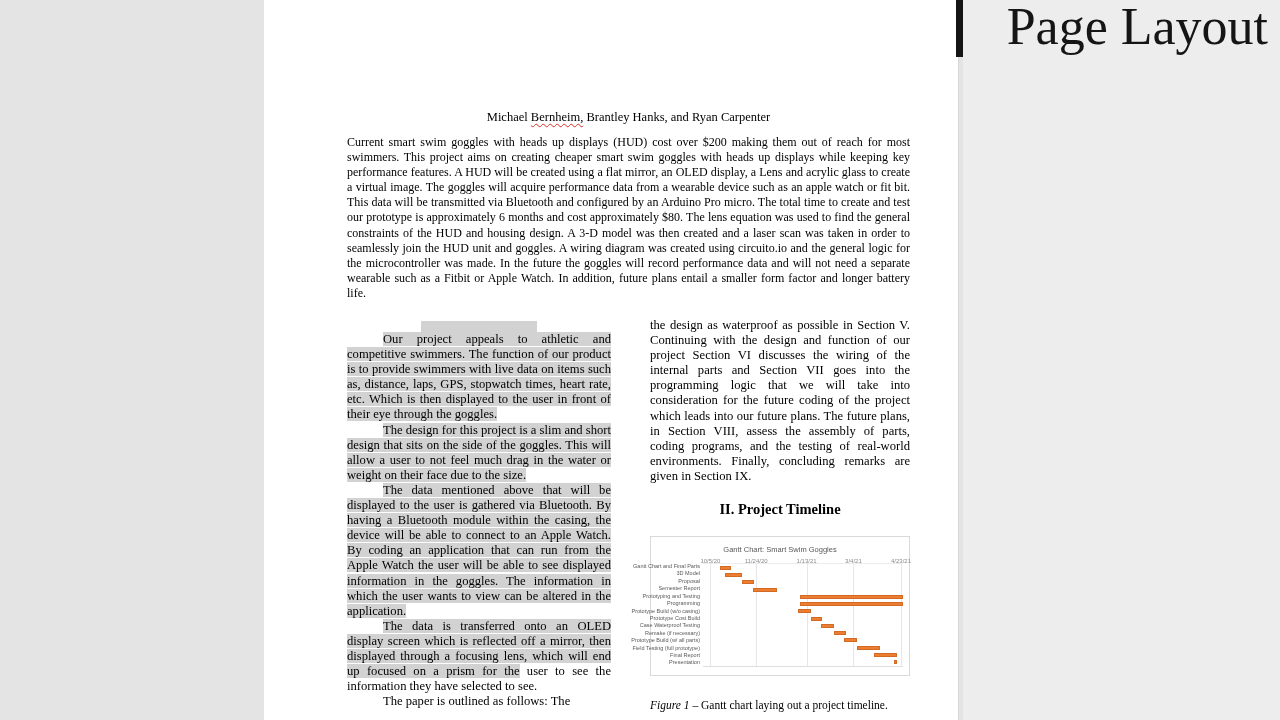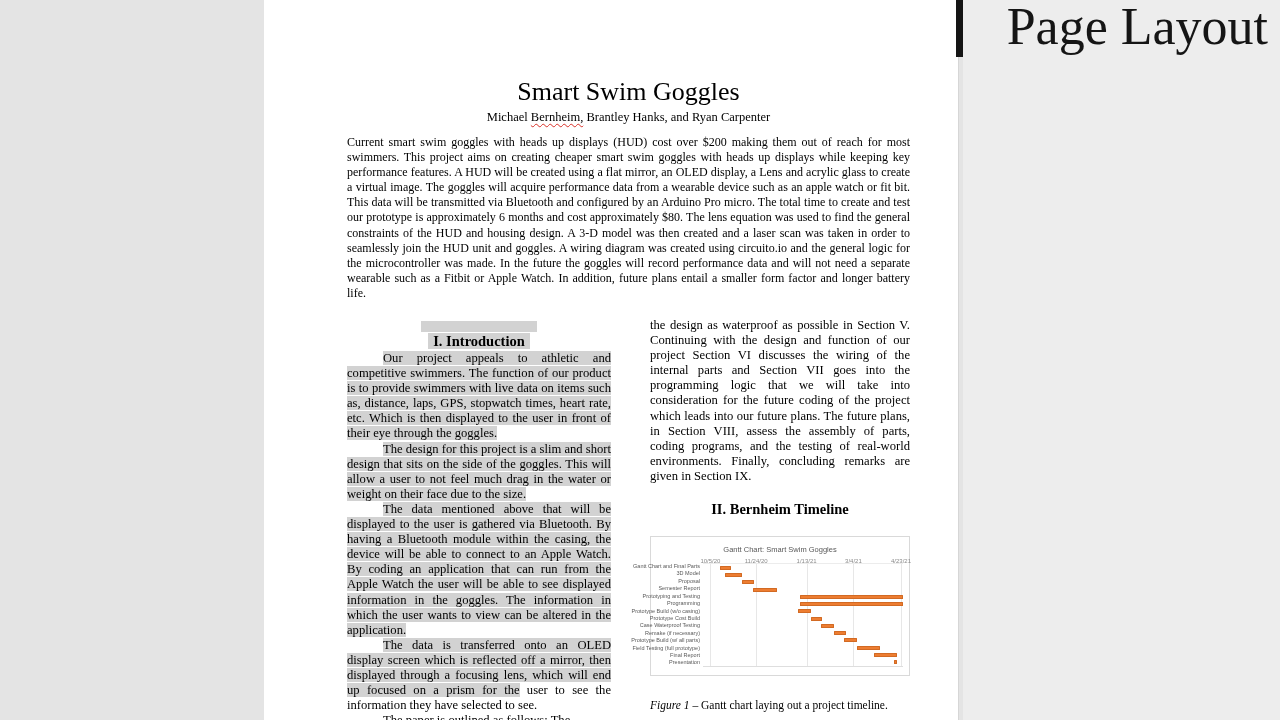--- a/index.html
+++ b/index.html
@@ -69,39 +69,37 @@
   .after-figure { margin-top:11px; }
 </style>
 </head>
 <body>
 
 <div class="right-panel"></div>
 <div class="video-caption">Page Layout</div>
 
 <div class="page">
 
-  <div class="doc-title">Smart Swim Goggles</div>
 
   <div class="authors"><span>Michael </span><span class="misspelled">Bernheim,</span><span> Brantley Hanks, and Ryan Carpenter</span></div>
 
   <div class="abstract">Current smart swim goggles with heads up displays (HUD) cost over $200 making them out of reach for most swimmers. This project aims on creating cheaper smart swim goggles with heads up displays while keeping key performance features. A HUD will be created using a flat mirror, an OLED display, a Lens and acrylic glass to create a virtual image. The goggles will acquire performance data from a wearable device such as an apple watch or fit bit. This data will be transmitted via Bluetooth and configured by an Arduino Pro micro. The total time to create and test our prototype is approximately 6 months and cost approximately $80. The lens equation was used to find the general constraints of the HUD and housing design. A 3-D model was then created and a laser scan was taken in order to seamlessly join the HUD unit and goggles. A wiring diagram was created using circuito.io and the general logic for the microcontroller was made. In the future the goggles will record performance data and will not need a separate wearable such as a Fitbit or Apple Watch. In addition, future plans entail a smaller form factor and longer battery life.</div>
 
   <div class="col-left">
     <div class="sel-line"></div>
-    <div class="section-heading"><span class="hl">I. Introduction</span></div>
     <p><span class="hl">Our project appeals to athletic and competitive swimmers. The function of our product is to provide swimmers with live data on items such as, distance, laps, GPS, stopwatch times, heart rate, etc. Which is then displayed to the user in front of their eye through the goggles.</span></p>
     <p><span class="hl">The design for this project is a slim and short design that sits on the side of the goggles. This will allow a user to not feel much drag in the water or weight on their face due to the size.</span></p>
     <p><span class="hl">The data mentioned above that will be displayed to the user is gathered via Bluetooth. By having a Bluetooth module within the casing, the device will be able to connect to an Apple Watch. By coding an application that can run from the Apple Watch the user will be able to see displayed information in the goggles. The information in which the user wants to view can be altered in the application.</span></p>
     <p><span class="hl">The data is transferred onto an OLED display screen which is reflected off a mirror, then displayed through a focusing lens, which will end up focused on a prism for the</span><span> user to see the information they have selected to see.</span></p>
     <p>The paper is outlined as follows: The</p>
   </div>
 
   <div class="col-right">
     <p class="noindent">the design as waterproof as possible in Section V. Continuing with the design and function of our project Section VI discusses the wiring of the internal parts and Section VII goes into the programming logic that we will take into consideration for the future coding of the project which leads into our future plans. The future plans, in Section VIII, assess the assembly of parts, coding programs, and the testing of real-world environments. Finally, concluding remarks are given in Section IX.</p>
-    <div class="section-heading heading-2">II. Bernheim Timeline</div>
+    <div class="section-heading heading-2">II. Project Timeline</div>
 
     <div class="figure-box">
       <div class="chart-title">Gantt Chart: Smart Swim Goggles</div>
       <div class="gtasks">
           <div class="gtask">Gantt Chart and Final Parts</div>
           <div class="gtask">3D Model</div>
           <div class="gtask">Proposal</div>
           <div class="gtask">Semester Report</div>
           <div class="gtask">Prototyping and Testing</div>
           <div class="gtask">Programming</div>

